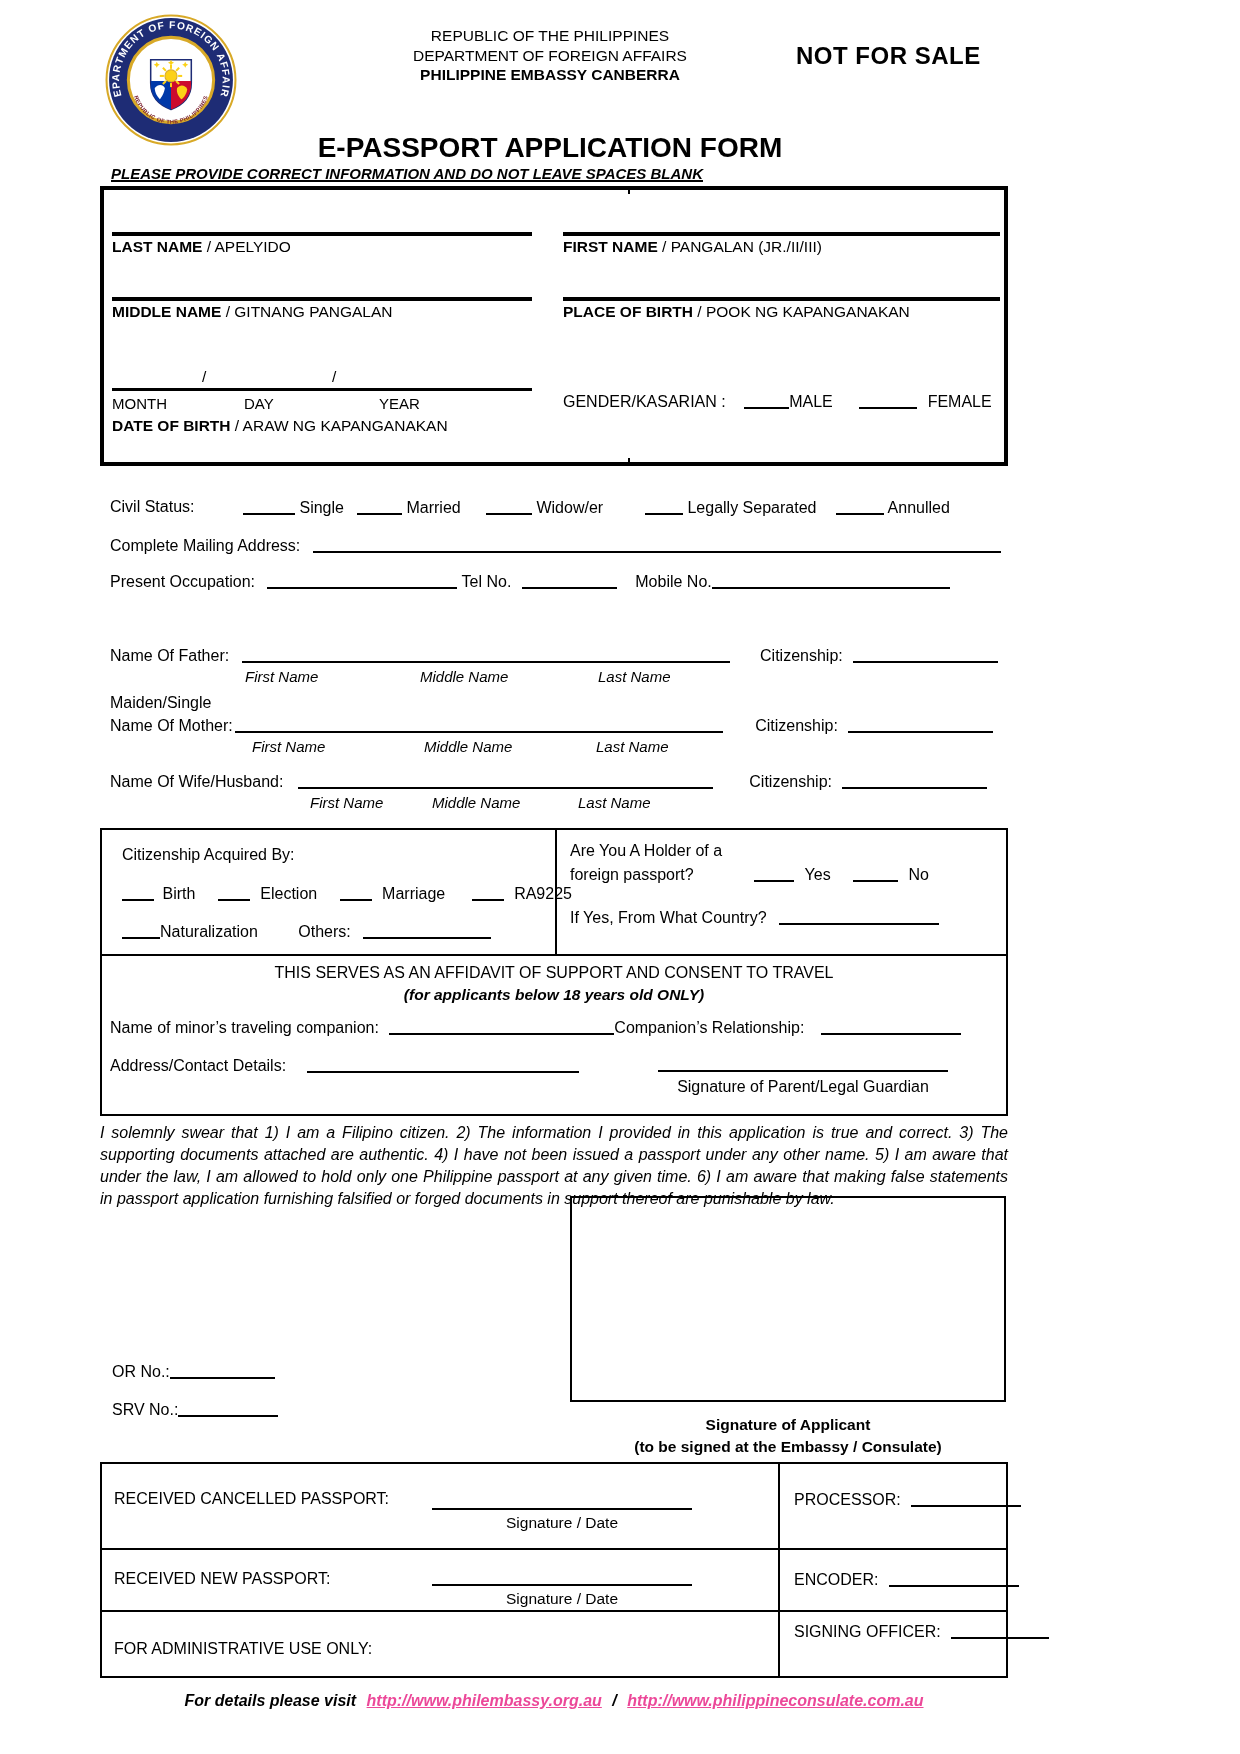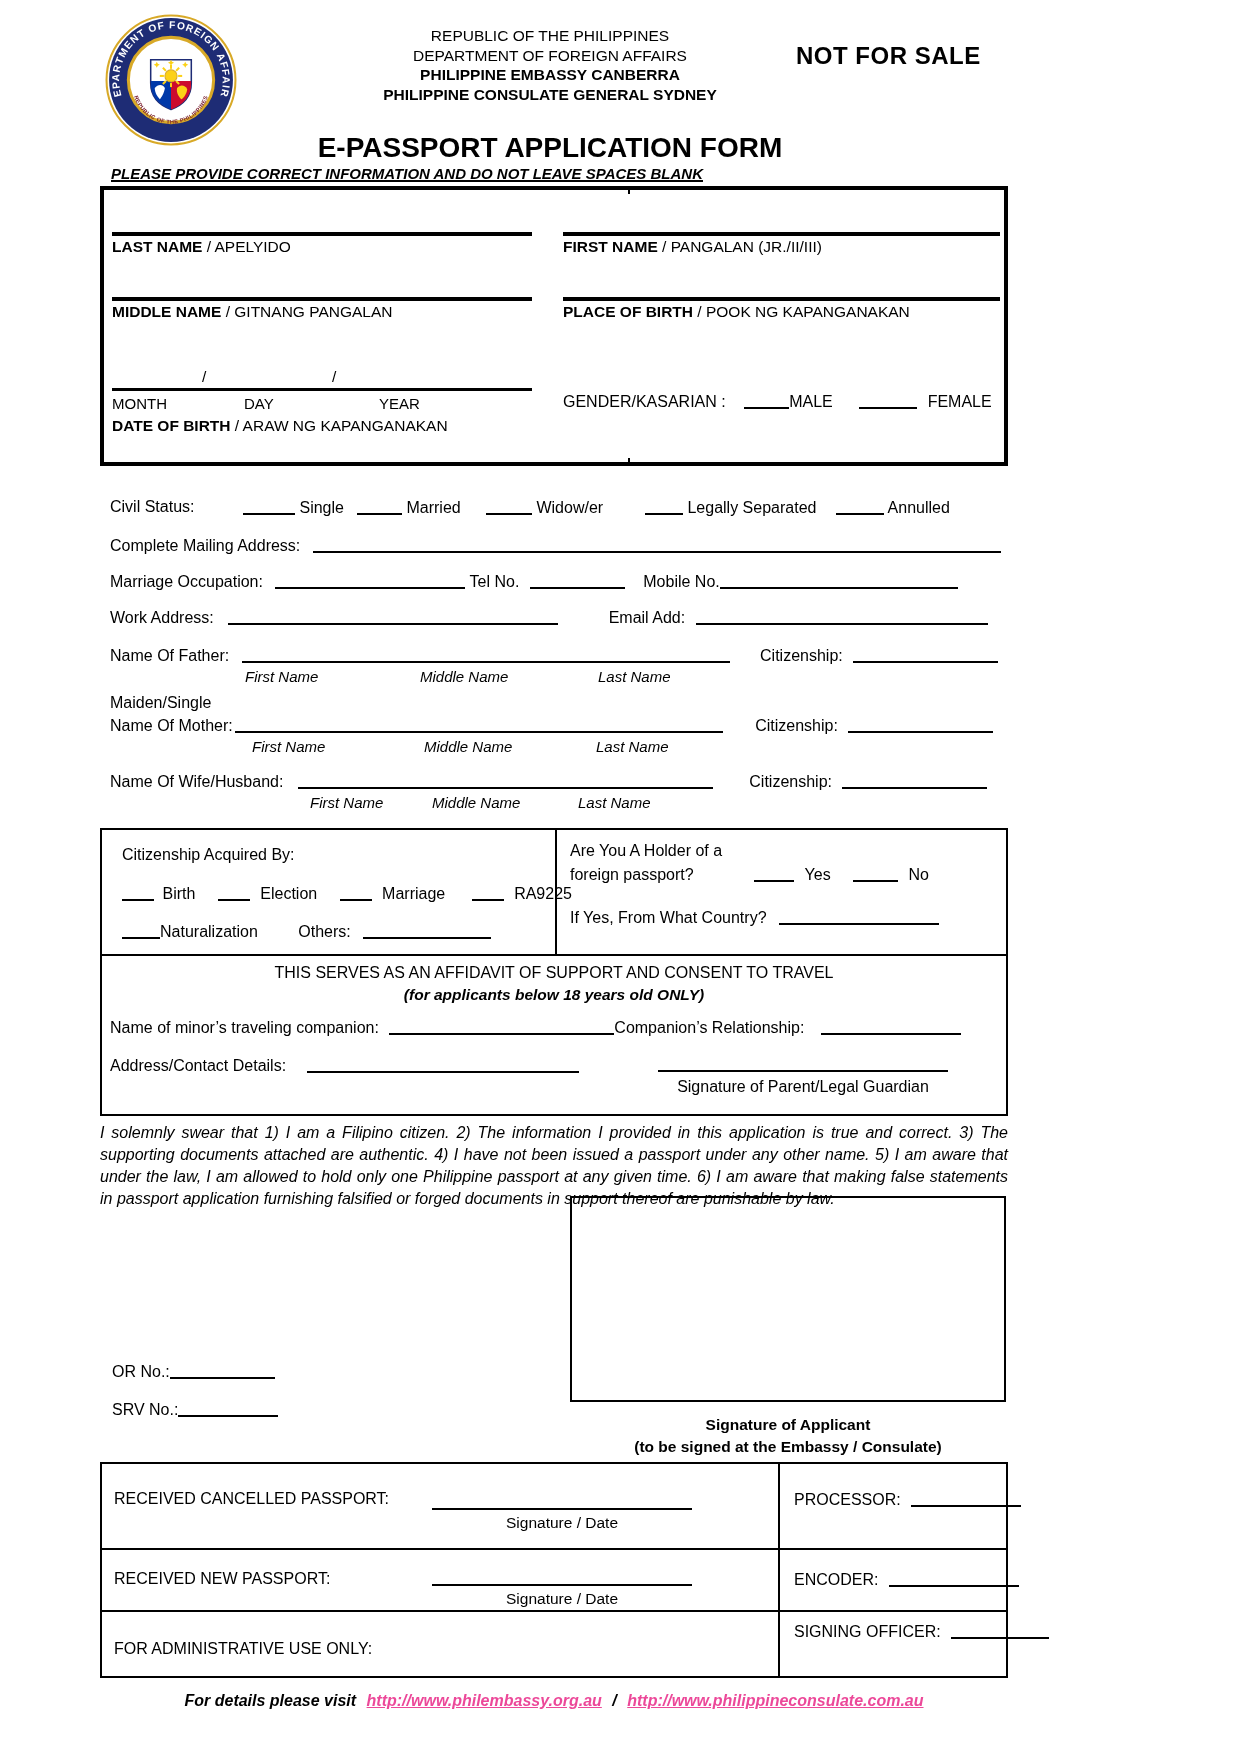--- a/index.html
+++ b/index.html
@@ -84,21 +84,20 @@
       <text font-size="5.5" font-weight="bold" fill="#7a2030" letter-spacing="0.4" text-anchor="middle">
         <textPath href="#ringBottom" startOffset="50%">REPUBLIC OF THE PHILIPPINES</textPath>
       </text>
     </svg>
   </div>
 
   <div class="hdr-center">
     <div>REPUBLIC OF THE PHILIPPINES</div>
     <div>DEPARTMENT OF FOREIGN AFFAIRS</div>
     <div class="b">PHILIPPINE EMBASSY CANBERRA</div>
-    <div class="b">PHILIPPINE CONSULATE GENERAL SYDNEY</div>
   </div>
 
   <div class="nfs">NOT FOR SALE</div>
   <div class="title">E-PASSPORT APPLICATION FORM</div>
   <div class="instruction">PLEASE PROVIDE CORRECT INFORMATION AND DO NOT LEAVE SPACES BLANK</div>
 
   <div class="namebox">
     <div class="tick" style="left:524px; top:-4px;"></div>
     <div class="tick" style="left:524px; bottom:-4px;"></div>
 
@@ -156,33 +155,27 @@
   <div class="rowline" style="left:836px; top:498px;text-align:center;">
     <span class="blank" style="width:48px;"></span> <span>Annulled</span>
   </div>
 
   <div class="rowline" style="left:110px; top:536px;">
     <span>Complete Mailing Address:</span>
     <span class="blank" style="width:688px; margin-left:8px;"></span>
   </div>
 
   <div class="rowline" style="left:110px; top:572px;">
-    <span>Marriage Occupation:</span>
+    <span>Present Occupation:</span>
     <span class="blank" style="width:190px; margin-left:8px;"></span>
     <span style="margin-left:0;">Tel No.</span>
     <span class="blank" style="width:95px; margin-left:6px;"></span>
     <span style="margin-left:14px;">Mobile No.</span><span class="blank" style="width:238px;"></span>
   </div>
 
-  <div class="rowline" style="left:110px; top:608px;">
-    <span>Work Address:</span>
-    <span class="blank" style="width:330px; margin-left:10px;"></span>
-    <span style="margin-left:46px;">Email Add:</span>
-    <span class="blank" style="width:292px; margin-left:6px;"></span>
-  </div>
 
   <div class="rowline" style="left:110px; top:646px;">
     <span>Name Of Father:</span>
     <span class="blank" style="width:488px; margin-left:8px;"></span>
     <span style="margin-left:26px;">Citizenship:</span>
     <span class="blank" style="width:145px; margin-left:6px;"></span>
   </div>
   <div class="rowline hint" style="left:245px; top:668px;">First Name</div>
   <div class="rowline hint" style="left:420px; top:668px;">Middle Name</div>
   <div class="rowline hint" style="left:598px; top:668px;">Last Name</div>

